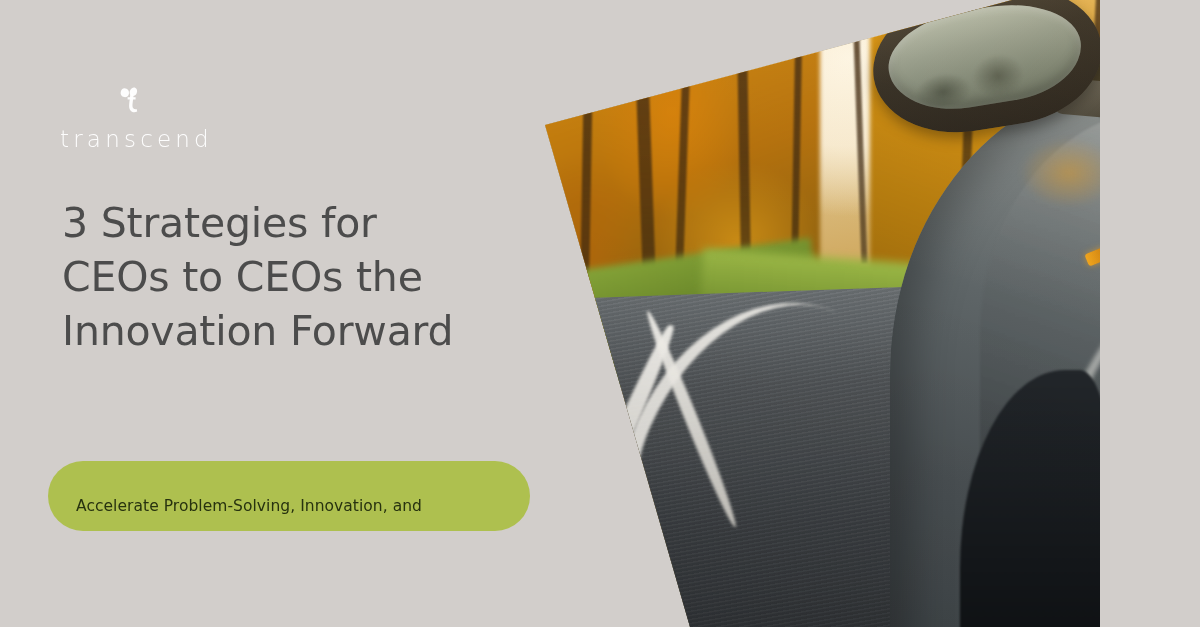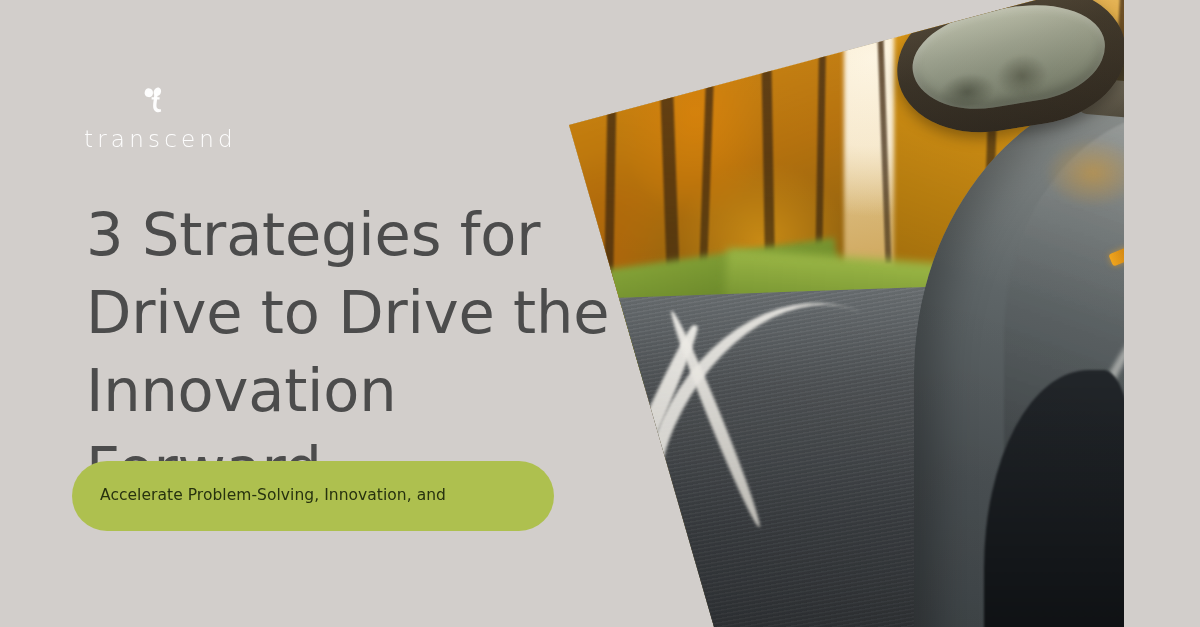--- a/index.html
+++ b/index.html
@@ -10,21 +10,20 @@
     background:#d2cecb;
     font-family:"DejaVu Sans", sans-serif;
   }
 
   .banner {
     position:relative;
     width:1100px;
     height:627px;
     background:#d2cecb;
     overflow:hidden;
-    margin-left:24px;
   }
 
   
   .photo-clip {
     position:absolute;
     top:0; left:0;
     width:1200px; height:627px;
     
     clip-path: polygon(545px 125px, 1012px 0px, 1200px 0px, 1200px 627px, 690px 627px);
     overflow:hidden;
@@ -281,35 +280,35 @@
     line-height:1;
     opacity:.97;
   }
 
   .headline {
     position:absolute;
     left:62px; top:196px;
     width:540px;
     color:#4c4c4c;
     font-family:"DejaVu Sans", sans-serif;
-    font-size:59px;
+    font-size:41px;
     font-weight:400;
     line-height:1.32;
     letter-spacing:-0.2px;
   }
 
   .subtitle-pill {
     position:absolute;
     left:48px; top:461px;
     width:482px;
     min-height:70px;
     background:#aec04f;
     border-radius:36px;
     display:flex;
-    align-items:center;
+    align-items:flex-end;
     padding:12px 26px 12px 28px;
   }
   .subtitle-text {
     color:#27320f;
     font-family:"DejaVu Sans", sans-serif;
     font-size:15.5px;
     font-weight:400;
     line-height:1.52;
     letter-spacing:0.05px;
   }
@@ -380,21 +379,21 @@
         <path d="M22.8 3.6c2.2 0.9 2.9 3.2 1.9 5.6c-1.0 2.4-3.3 3.4-5.3 2.4c-2.0-1.0-2.4-3.4-1.1-5.6 C19.5 3.9 21.2 3.0 22.8 3.6 Z" fill="#ffffff" opacity="0.95"></path>
         <path d="M19.4 9.5c1.3 0 2.1 0.6 2.1 1.9c0 2.0-0.5 4.6-0.8 7.0c-0.3 2.4-0.4 4.5 0.4 5.7 c0.8 1.2 2.3 1.4 3.6 1.0l0.5 2.5c-2.2 0.9-4.7 0.9-6.3-0.6c-1.7-1.6-2.0-4.2-1.7-7.2 c0.3-3.0 0.9-6.0 0.9-8.3C18.1 10.2 18.5 9.5 19.4 9.5 Z" fill="#ffffff" opacity="0.95"></path>
         <path d="M15.6 13.2h8.0v2.3h-8.0z" fill="#ffffff" opacity="0.95"></path>
       </svg>
     </span>
     <span class="logo-word">transcend</span>
   </div>
 
   <h1 class="headline">
     <span>3 Strategies for</span><br>
-    <span>Drive to Drive the</span><br>
+    <span>CEOs to CEOs the</span><br>
     <span>Innovation Forward</span>
   </h1>
 
   <div class="subtitle-pill">
     <span class="subtitle-text">
       <span>Accelerate Problem-Solving, Innovation, and</span><br>
     </span>
   </div>
 
 </div>

